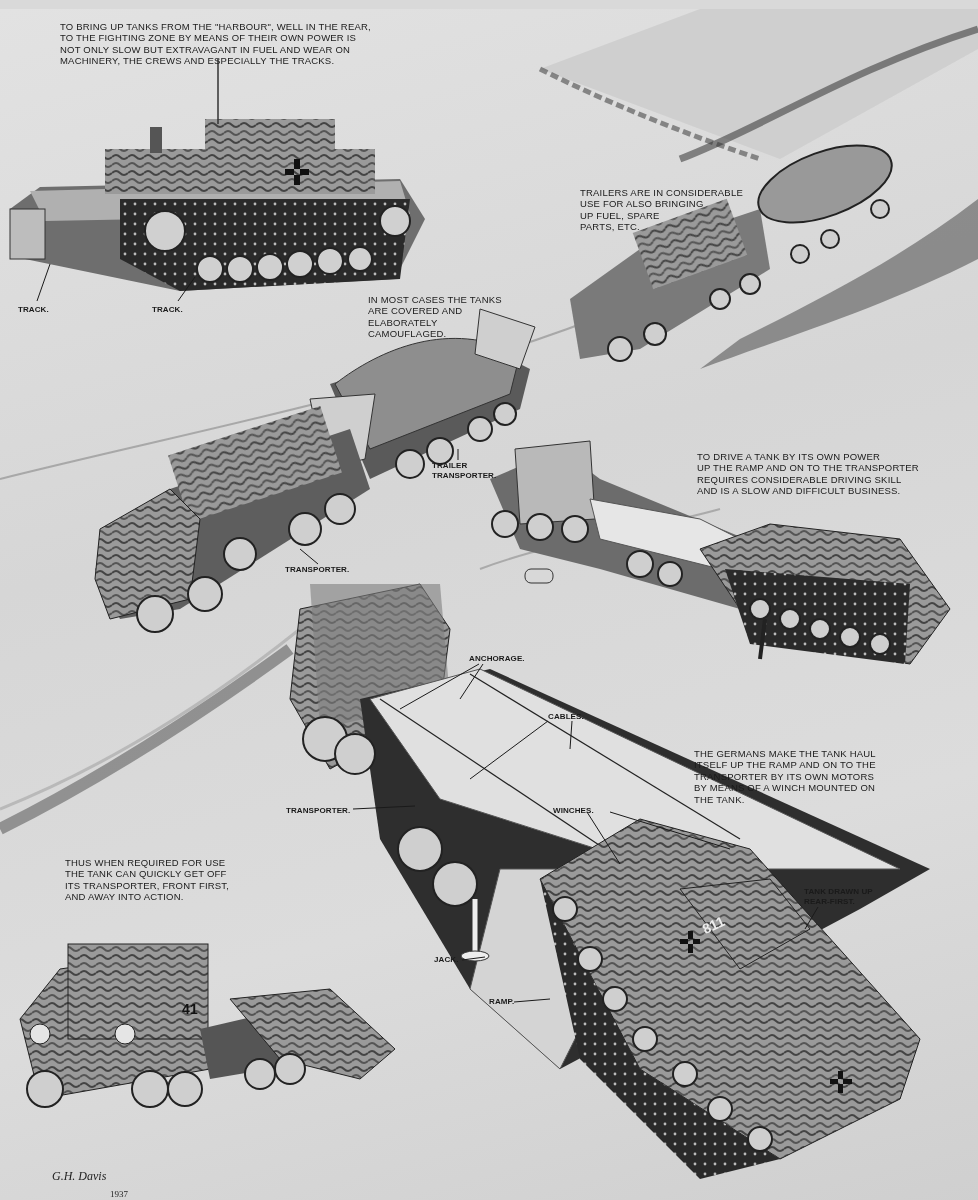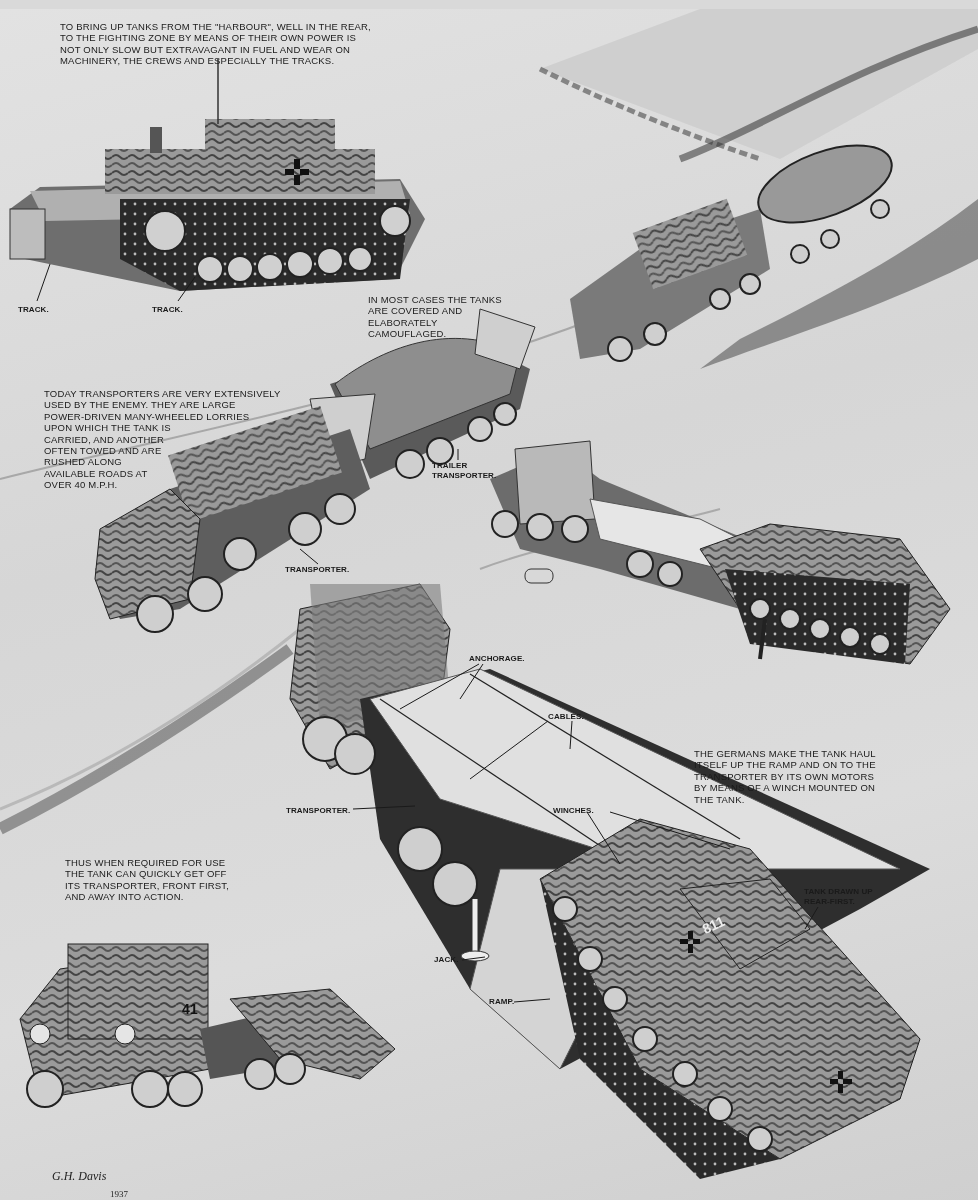--- a/index.html
+++ b/index.html
@@ -188,33 +188,32 @@
       <path d="M818 898 L805 920"></path>
       <path d="M462 951 L485 948"></path>
       <path d="M514 993 L550 990"></path>
     </g>
   </svg>
 
   <div class="cap" style="left:60px;top:12px;width:380px;">To bring up tanks from the "Harbour", well in the rear,
 to the fighting zone by means of their own power is
 not only slow but extravagant in fuel and wear on
 machinery, the crews and especially the tracks.</div>
+  <div class="cap" style="left:580px;top:178px;width:170px;">Trailers are in considerable
+use for also bringing
+up fuel, spare
+parts, etc.</div>
   <div class="cap" style="left:368px;top:285px;width:140px;">In most cases the tanks
 are covered and
 elaborately
 camouflaged.</div>
-  <div class="cap" style="left:44px;top:379px;width:260px;">Today transporters are very extensively
-used by the enemy. They are large
-power-driven many-wheeled lorries
-upon which the tank is
-carried, and another
-often towed and are
-rushed along
-available roads at
-over 40 m.p.h.</div>
+  <div class="cap" style="left:697px;top:442px;width:240px;">To drive a tank by its own power
+up the ramp and on to the transporter
+requires considerable driving skill
+and is a slow and difficult business.</div>
   <div class="cap" style="left:694px;top:739px;width:240px;">The Germans make the tank haul
 itself up the ramp and on to the
 transporter by its own motors
 by means of a winch mounted on
 the tank.</div>
   <div class="cap" style="left:65px;top:848px;width:200px;">Thus when required for use
 the tank can quickly get off
 its transporter, front first,
 and away into action.</div>
 

